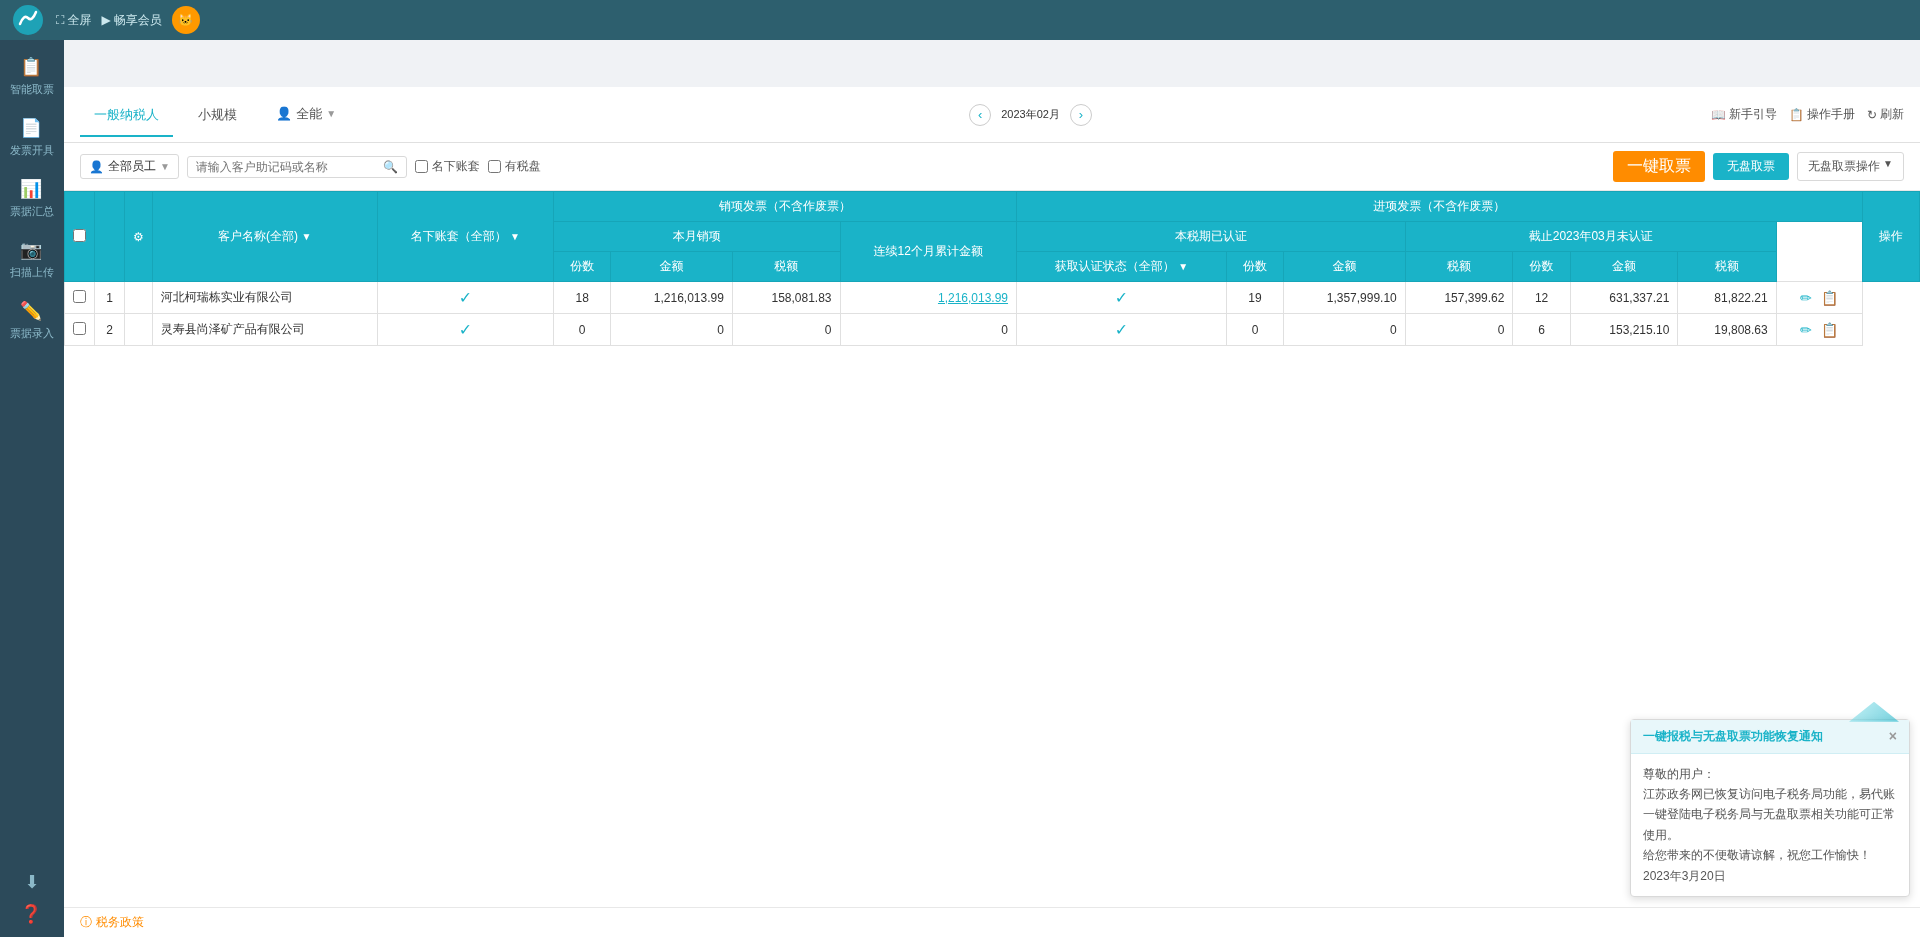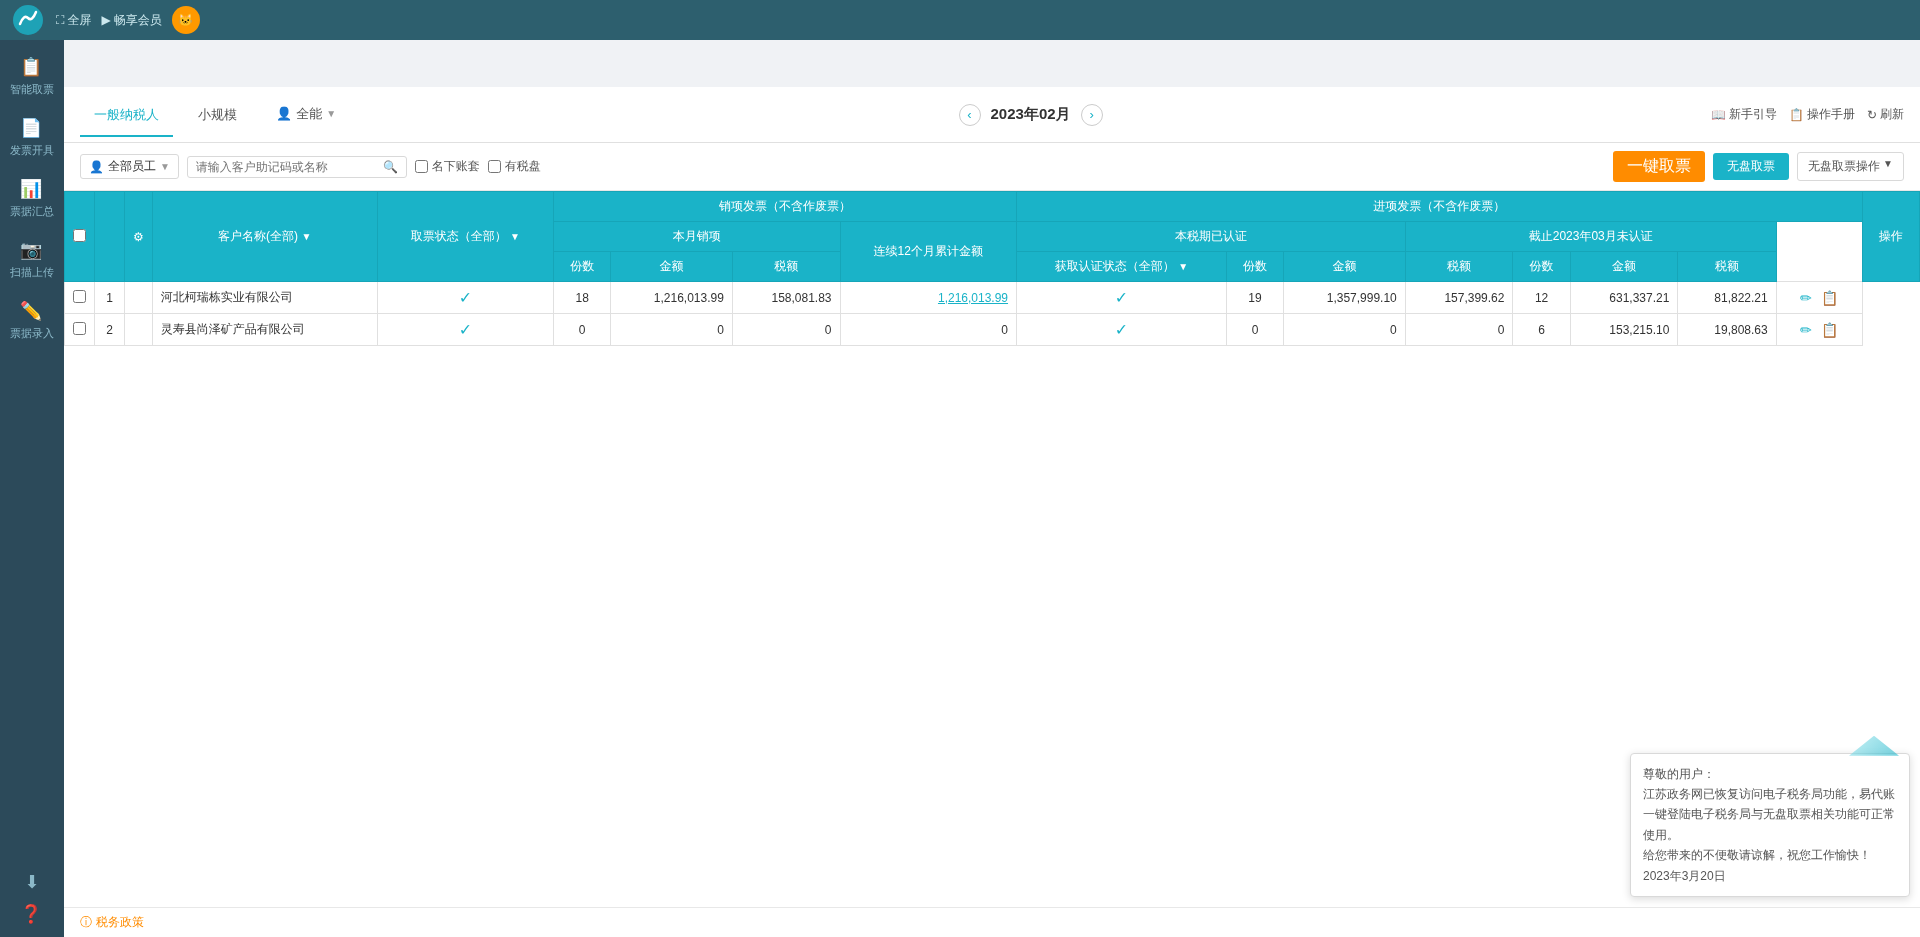--- a/index.html
+++ b/index.html
@@ -371,21 +371,21 @@
       <div class="tab">小规模</div>
       <div class="tab with-icon">
         <span>👤</span>
         <span>全能</span>
         <span style="font-size:10px; color:#999;">▼</span>
       </div>
 
       <div class="tab-middle">
         <div class="month-nav">
           <button class="arrow-btn">‹</button>
-          <span style="font-size:15px; font-weight:700;">2023年02月</span>
+          <span style="font-size:11px; font-weight:400;">2023年02月</span>
           <button class="arrow-btn">›</button>
         </div>
       </div>
 
       <div class="tab-right">
         <span>
           <span>📖</span>
           <span>新手引导</span>
         </span>
         <span>
@@ -435,21 +435,21 @@
             </th>
             <th rowspan="3" style="width:30px;"></th>
             <th rowspan="3" style="width:24px;">
               <span>⚙</span>
             </th>
             <th rowspan="3" style="min-width:130px;">
               <span>客户名称(全部)</span>
               <span style="font-size:10px;">▼</span>
             </th>
             <th rowspan="3" style="min-width:80px;">
-              <span>取票状态（全部）</span>
+              <span>名下账套（全部）</span>
               <span style="font-size:10px;">▼</span>
             </th>
             <th colspan="4">销项发票（不含作废票）</th>
             <th colspan="8">进项发票（不含作废票）</th>
             <th rowspan="3">操作</th>
           </tr>
           <tr>
             <th colspan="3">本月销项</th>
             <th rowspan="2">连续12个月累计金额</th>
             <th colspan="3">本税期已认证</th>
@@ -528,17 +528,21 @@
       <div class="tax-policy">
         <span>ⓘ</span>
         <span>税务政策</span>
       </div>
     </div>
   </div>
 </div>
 
 <div class="notification-popup">
   <div class="notif-decoration"></div>
+  <div class="notif-header">
+    <span>一键报税与无盘取票功能恢复通知</span>
+    <span class="notif-close">×</span>
+  </div>
   <div class="notif-body" id="notif-body-text" style="white-space: pre-line;">尊敬的用户：
 江苏政务网已恢复访问电子税务局功能，易代账一键登陆电子税务局与无盘取票相关功能可正常使用。
 给您带来的不便敬请谅解，祝您工作愉快！
 2023年3月20日</div>
 </div>
 
 </body></html>

